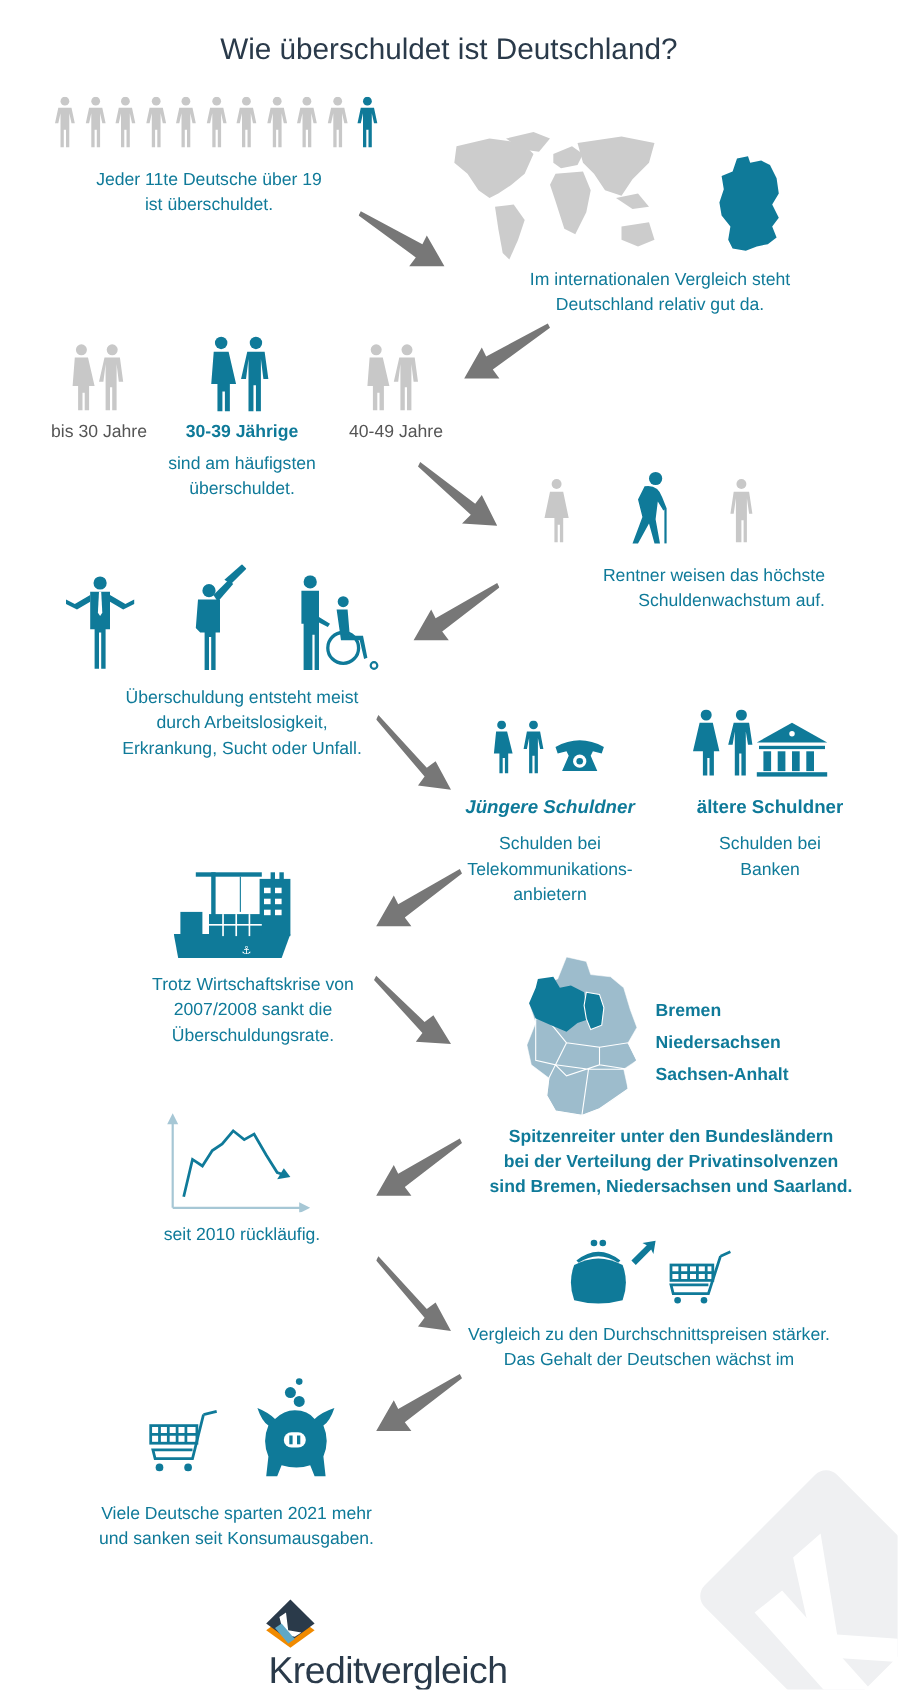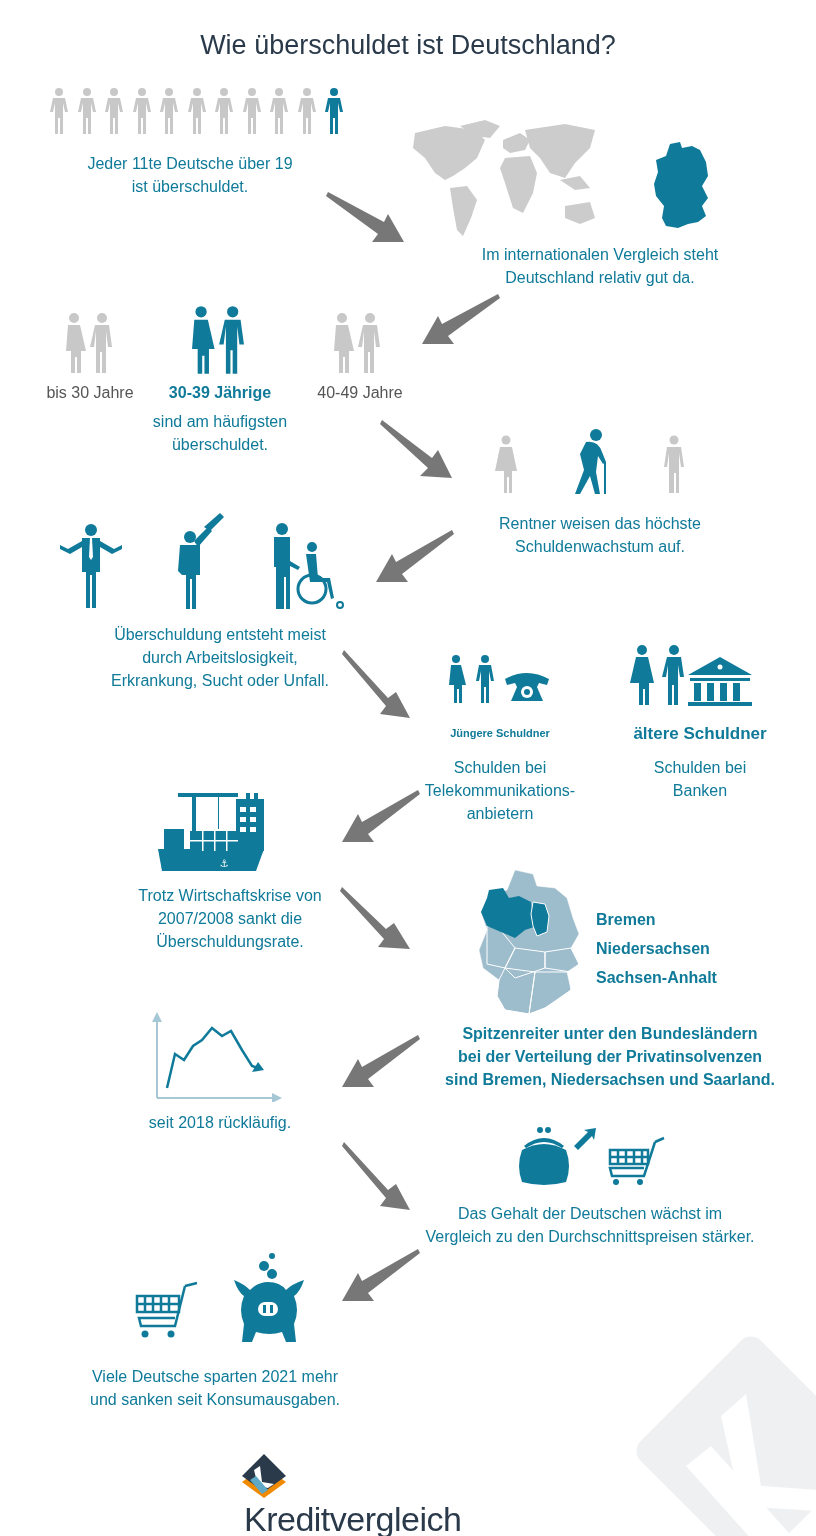--- a/index.html
+++ b/index.html
@@ -153,21 +153,21 @@
       <path d="M20 14 Q32 12 36 24 L40 34 L37 36 L32 28 L30 44 L34 66 L29 66 L24 48 L14 66 L9 66 L18 42 L14 26 Z"></path>
       <rect x="38" y="34" width="2" height="32"></rect>
     </g>
 </svg>
 <svg class="abs" style="left:662px; top:435px;" width="24" height="60" viewBox="0 0 24 60">
   <g fill="#c8c8c8">
       <circle cx="12" cy="5" r="4.5"></circle>
       <path d="M5 12h14l3 20h-3l-2-14v40h-3V38h-2v20H7V18l-2 14H2z"></path>
     </g>
 </svg>
-<div class="abs txt teal" style="left:450px; width:300px; top:512px;">
+<div class="abs txt teal" style="left:450px; width:300px; top:512px;text-align:right;">
   <div>Rentner weisen das höchste</div>
   <div>Schuldenwachstum auf.</div>
 </div>
 
 <svg class="abs" style="left:58px; top:523px;" width="66" height="86" viewBox="0 0 66 86">
   <g fill="#0f7a99">
       <circle cx="33" cy="7" r="6"></circle>
       <path d="M24 15h18v34h-4v36h-4V52h-2v33h-4V49h-4z"></path>
       <path d="M24 18 L10 26 L2 22 L2 26 L12 31 L24 24z"></path>
       <path d="M42 18 L56 26 L64 22 L64 26 L54 31 L42 24z"></path>
@@ -227,21 +227,21 @@
   <path d="M90 12 L122 30 L58 30 Z"></path>
       <rect x="60" y="33" width="60" height="3"></rect>
       <rect x="64" y="38" width="7" height="18"></rect>
       <rect x="77" y="38" width="7" height="18"></rect>
       <rect x="90" y="38" width="7" height="18"></rect>
       <rect x="103" y="38" width="7" height="18"></rect>
       <rect x="58" y="57" width="64" height="4"></rect>
     </g>
   <circle cx="90" cy="22" r="2.5" fill="#fff"></circle>
 </svg>
-<div class="abs txt teal bold" style="left:400px; width:200px; top:722px; font-size:11px;">Jüngere Schuldner</div>
+<div class="abs txt teal bold" style="left:400px; width:200px; top:722px; font-size:17px;font-style:italic;">Jüngere Schuldner</div>
 <div class="abs txt teal bold" style="left:600px; width:200px; top:722px; font-size:17px;">ältere Schuldner</div>
 <div class="abs txt teal" style="left:400px; width:200px; top:756px;">
   <div>Schulden bei</div>
   <div>Telekommunikations-</div>
   <div>anbietern</div>
 </div>
 <div class="abs txt teal" style="left:600px; width:200px; top:756px;">
   <div>Schulden bei</div>
   <div>Banken</div>
 </div>
@@ -311,21 +311,21 @@
   <path d="M122 83 L132 88 L122 93 Z" fill="#a6c7d5"></path>
   <path d="M17 78 L25 44 L34 50 L43 36 L52 30 L62 18 L72 26 L81 21 L92 40 L102 56 L108 58" stroke="#0f7a99" stroke-width="2.5" fill="none"></path>
   <path d="M102 62 L114 60 L108 52 Z" fill="#0f7a99"></path>
 </svg>
 
 <svg class="abs" style="left:340px; top:1033px;" width="80" height="56" viewBox="0 0 80 56">
   <path d="M78 2 L22 34 L18 26 L2 54 L34 54 L28 46 L80 6 Z" fill="#777"></path>
 </svg>
 
 <div class="abs txt teal" style="left:75px; width:290px; top:1111px;">
-  <div>seit 2018 rückläufig.</div>
+  <div>seit 2010 rückläufig.</div>
 </div>
 
 <svg class="abs" style="left:342px; top:1140px;" width="72" height="72" viewBox="0 0 72 72">
   <path d="M2 2 L46 50 L54 44 L68 70 L38 66 L44 58 L0 6 Z" fill="#777"></path>
 </svg>
 
 <svg class="abs" style="left:518px; top:1126px;" width="160" height="64" viewBox="0 0 160 64">
   <g fill="#0f7a99">
     <circle cx="22" cy="4" r="3"></circle>
       <circle cx="30" cy="4" r="3"></circle>
@@ -336,22 +336,22 @@
   <g fill="none" stroke="#0f7a99" stroke-width="2.5">
     <path d="M137 16 L146 12 M137 16 L126 50 L94 50 L92 42 L126 42"></path>
     <rect x="92" y="24" width="38" height="14"></rect>
     <path d="M100 24 V38 M108 24 V38 M116 24 V38 M124 24 V38 M92 31 H130"></path>
   </g>
   <circle cx="98" cy="56" r="3" fill="#0f7a99"></circle>
     <circle cx="122" cy="56" r="3" fill="#0f7a99"></circle>
 </svg>
 
 <div class="abs txt teal" style="left:400px; width:380px; top:1202px;">
+  <div>Vergleich zu den Durchschnittspreisen stärker.</div>
   <div>Das Gehalt der Deutschen wächst im</div>
-  <div>Vergleich zu den Durchschnittspreisen stärker.</div>
 </div>
 
 <svg class="abs" style="left:340px; top:1247px;" width="80" height="56" viewBox="0 0 80 56">
   <path d="M78 2 L22 34 L18 26 L2 54 L34 54 L28 46 L80 6 Z" fill="#777"></path>
 </svg>
 
 <svg class="abs" style="left:133px; top:1278px;" width="70" height="64" viewBox="0 0 70 64">
   <g fill="none" stroke="#0f7a99" stroke-width="2.5">
     <path d="M52 8 L64 5 M52 8 L42 48 L8 48 L6 40 L42 40"></path>
     <rect x="4" y="18" width="42" height="16"></rect>

